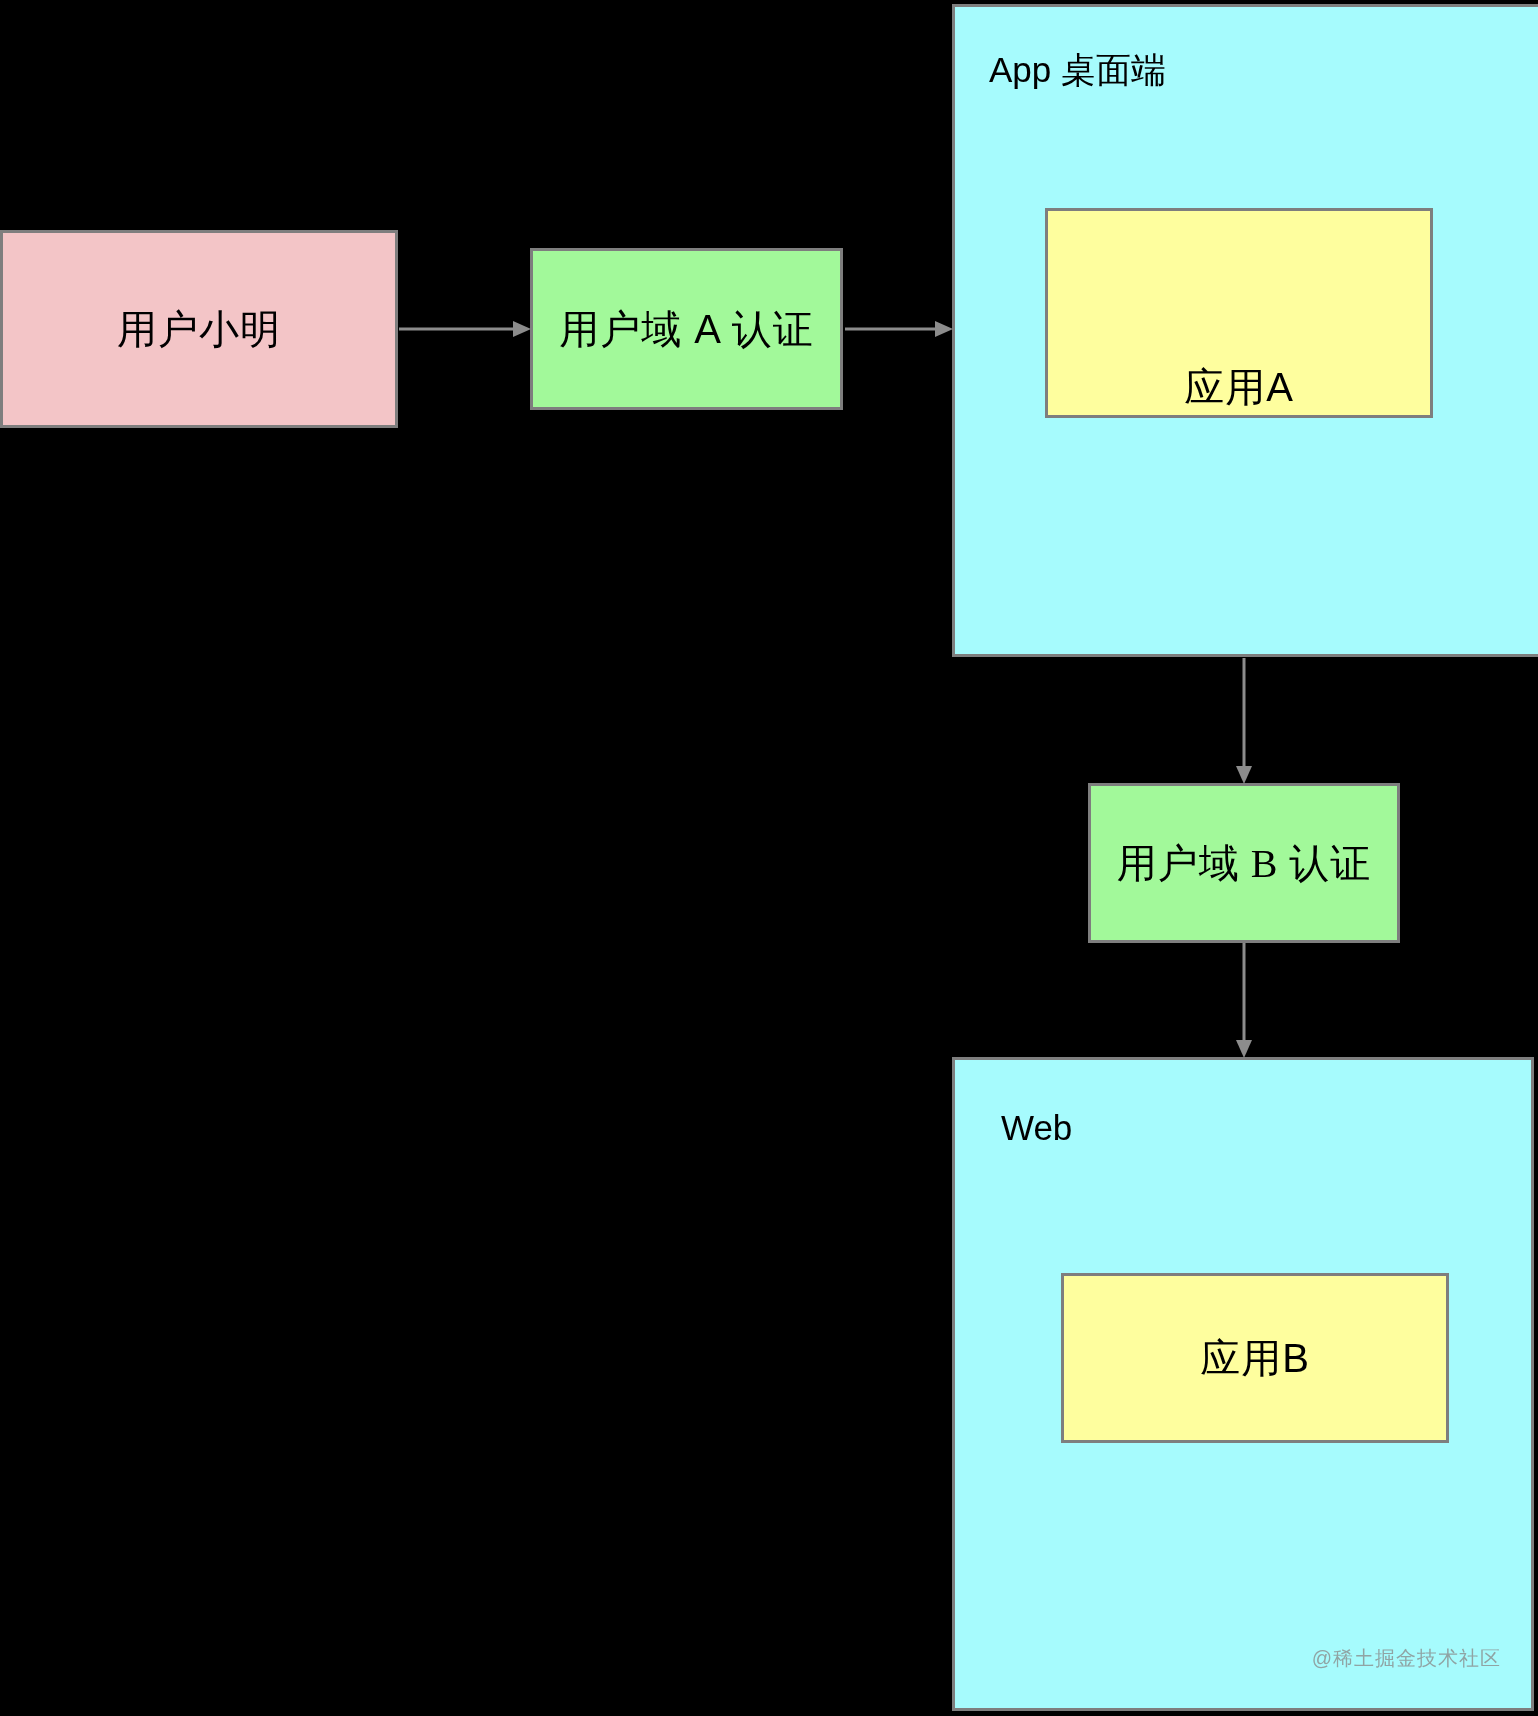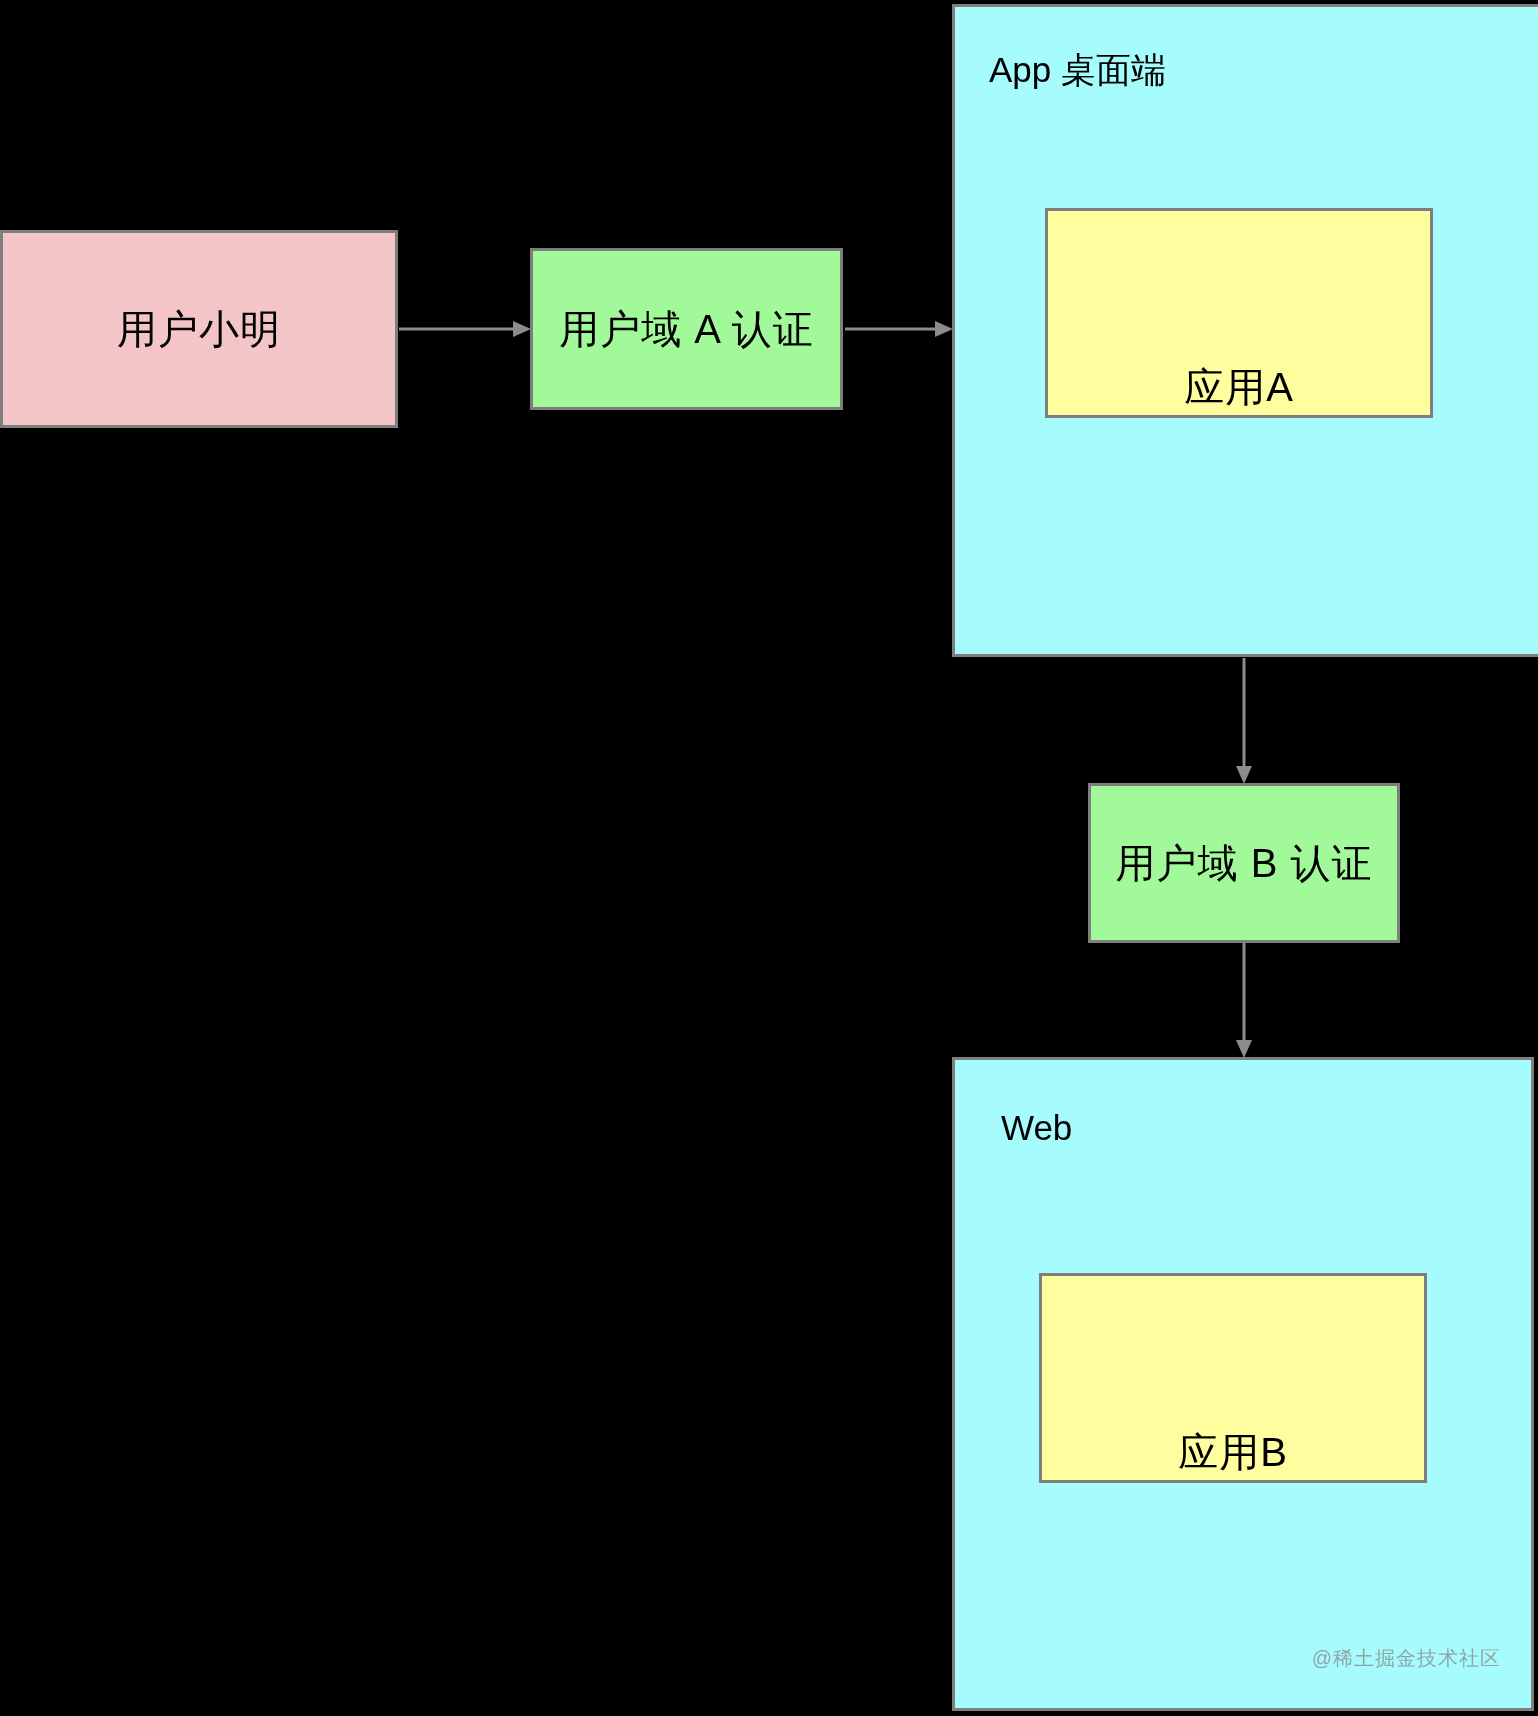--- a/index.html
+++ b/index.html
@@ -10,32 +10,32 @@
   *{margin:0;padding:0;box-sizing:border-box;}
   html,body{background:var(--background);}
   body{font-family:"Liberation Sans","DejaVu Sans",sans-serif;color:var(--text);}
   .canvas{position:relative;width:1538px;height:1716px;background:var(--background);overflow:hidden;}
 
   .box{position:absolute;border:3px solid var(--border);display:flex;align-items:center;justify-content:center;text-align:center;}
   .box-label{font-size:40px;color:var(--text);letter-spacing:1px;}
 
   .user-box{left:0px;top:230px;width:398px;height:198px;background:var(--pink);}
   .auth-a-box{left:530px;top:248px;width:313px;height:162px;background:var(--green);}
-  .auth-b-box{left:1088px;top:783px;width:312px;height:160px;background:var(--green);}
+  .auth-b-box{left:1088px;top:783px;width:312px;height:160px;background:var(--green);font-family:Liberation Serif, serif;}
 
   .container{position:absolute;border:3px solid var(--border);background:var(--cyan);}
   .app-container{left:952px;top:4px;width:646px;height:653px;}
   .web-container{left:952px;top:1057px;width:582px;height:654px;}
   .container-title{position:absolute;font-size:35px;color:var(--text);}
   .app-container .container-title{left:34px;top:40px;}
   .web-container .container-title{left:46px;top:48px;text-align:center;}
 
   .inner-app{background:var(--yellow);}
   .yellow-a{left:90px;top:201px;width:388px;height:210px;align-items:flex-end;}
-  .yellow-b{left:84px;top:213px;width:388px;height:210px;align-items:flex-end;}
+  .yellow-b{left:106px;top:213px;width:388px;height:170px;}
 
   .watermark{position:absolute;right:30px;bottom:36px;font-size:20px;color:var(--watermark-color);opacity:.9;letter-spacing:1px;}
 
   .arrows{position:absolute;left:0;top:0;width:1538px;height:1716px;pointer-events:none;}
   .arrows line{stroke:var(--arrow);stroke-width:3;}
   .arrows polygon{fill:var(--arrow);}
 </style>
 </head>
 <body>
 

